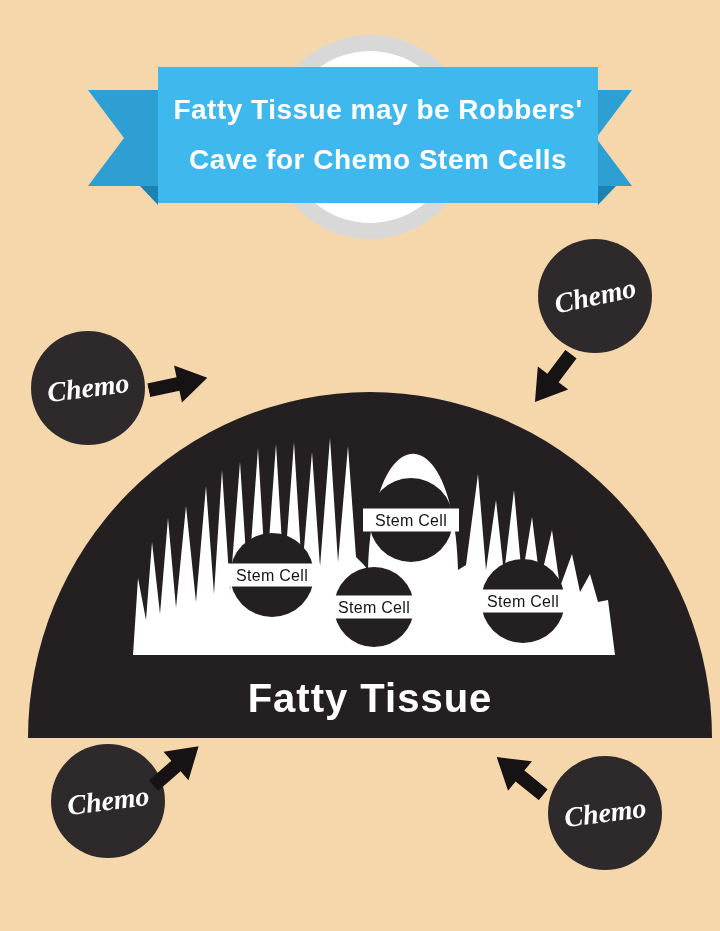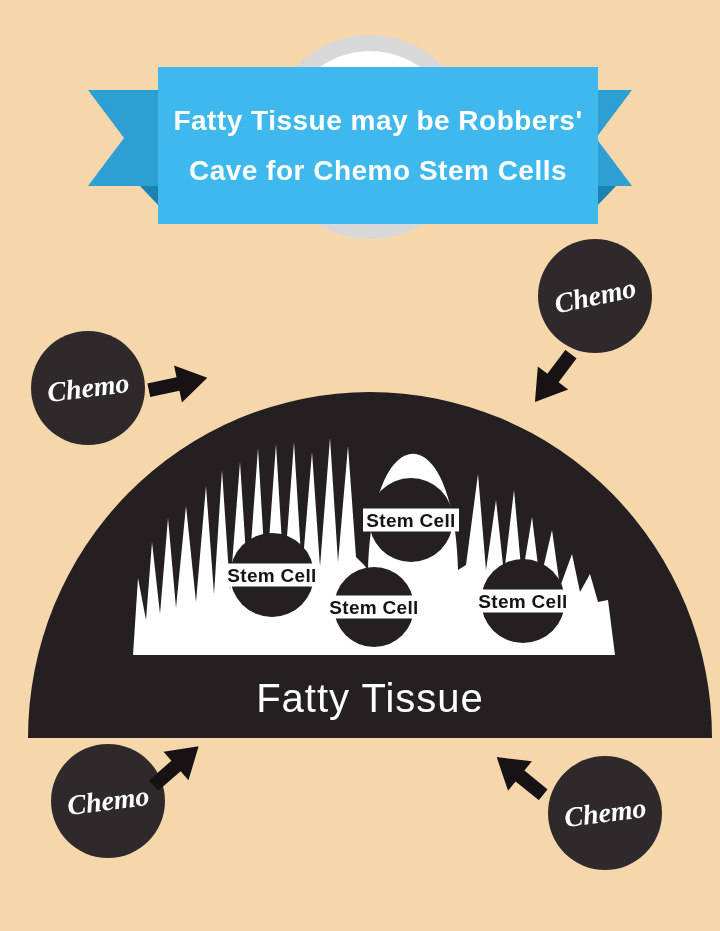--- a/index.html
+++ b/index.html
@@ -8,46 +8,46 @@
     background:#f6d7ac;font-family:"Liberation Sans",sans-serif;
   }
   
   .tc-outer{position:absolute;left:268px;top:35px;width:204px;height:204px;
     border-radius:50%;background:#d8d8d8;}
   .tc-inner{position:absolute;left:284px;top:51px;width:172px;height:172px;
     border-radius:50%;background:#ffffff;}
   
   .ribbon-svg{position:absolute;left:0;top:0;width:720px;height:240px;}
   .banner-panel{
-    position:absolute;left:158px;top:67px;width:440px;height:157px;
+    position:absolute;left:158px;top:67px;width:440px;height:136px;
     background:#3fb9ed;display:flex;flex-direction:column;align-items:center;
     justify-content:center;gap:16px;
   }
   .banner-line{
     color:#ffffff;font-size:28px;font-weight:bold;line-height:34px;
     text-align:center;letter-spacing:0.5px;
   }
   
   .dome{
     position:absolute;left:28px;top:392px;width:684px;height:346px;
     background:#241f20;border-radius:50% 50% 0 0 / 100% 100% 0 0;
   }
   .cave-svg{position:absolute;left:120px;top:430px;width:500px;height:230px;}
   .dome-label{
     position:absolute;left:28px;top:676px;width:684px;text-align:center;
-    color:#ffffff;font-size:40px;font-weight:normal;letter-spacing:1px;
+    color:#ffffff;font-size:40px;font-weight:bold;letter-spacing:1px;
   }
   
   .stem-cell{position:absolute;background:#241f20;border-radius:50%;}
   .sc-strip{
     position:absolute;left:-6px;right:-6px;top:50%;transform:translateY(-50%);
     height:23px;background:#ffffff;display:flex;align-items:center;
     justify-content:center;
   }
-  .sc-strip span{color:#171314;font-size:19px;font-weight:bold;letter-spacing:0.3px;}
+  .sc-strip span{color:#171314;font-size:16px;font-weight:normal;letter-spacing:0.3px;}
   
   .chemo{
     position:absolute;width:114px;height:114px;border-radius:50%;
     background:#2e2a2b;display:flex;align-items:center;justify-content:center;
   }
   .chemo span{
     color:#ffffff;font-size:28px;font-weight:bold;font-style:italic;
     font-family:"Liberation Serif",serif;
   }
   

